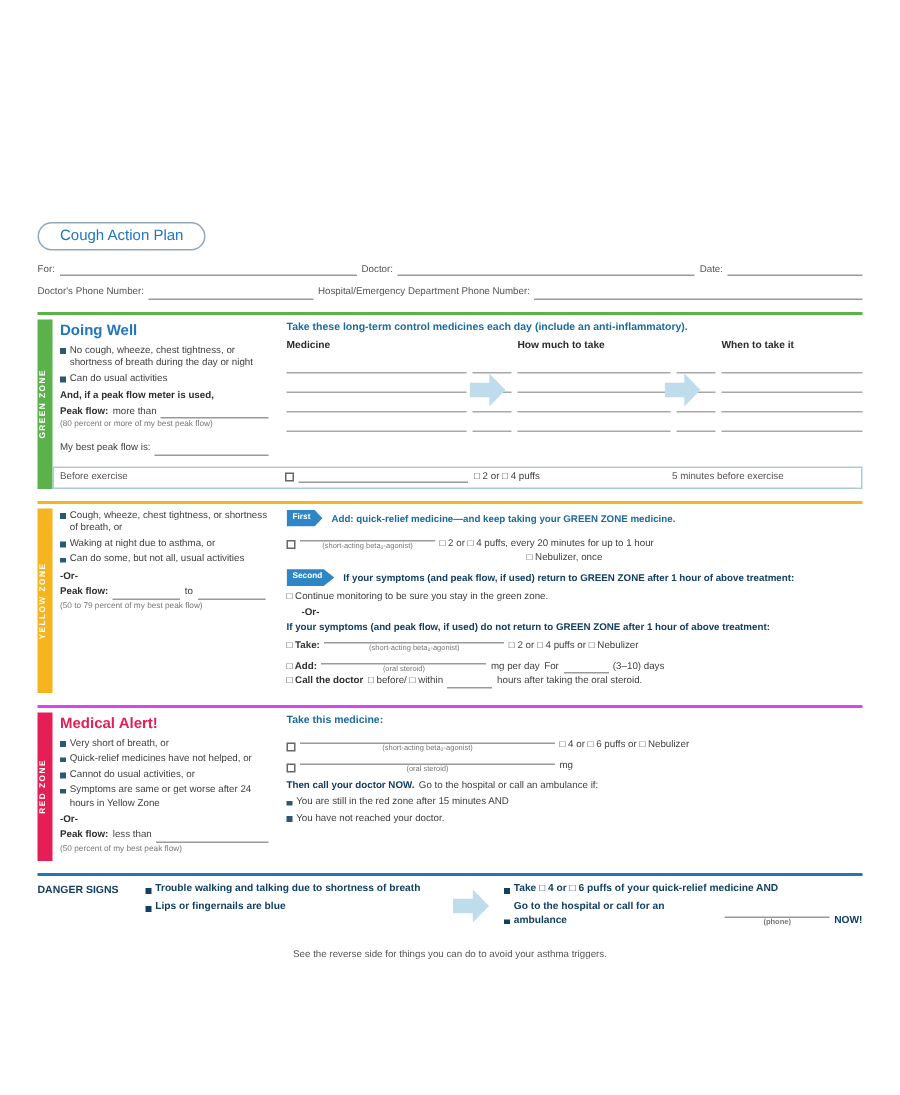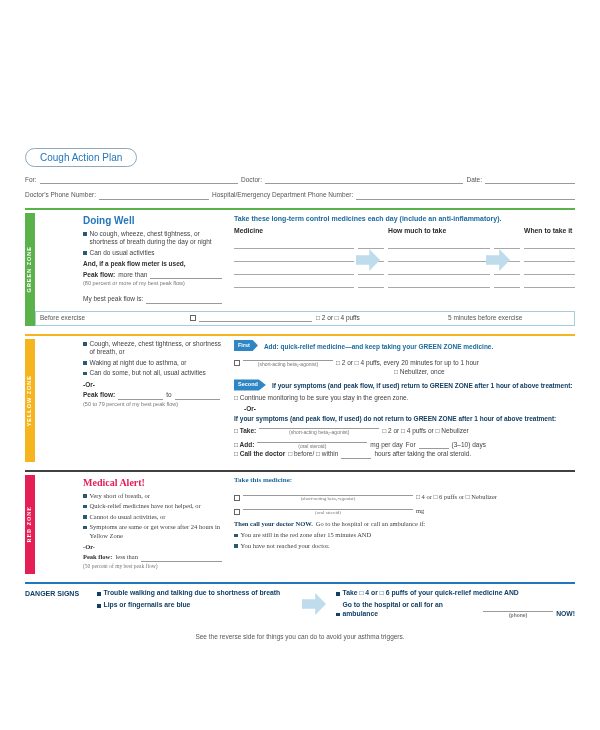--- a/index.html
+++ b/index.html
@@ -15,30 +15,30 @@
   .hrow { display:flex; align-items:flex-end; font-size:6.5px; color:#555; margin-bottom:7px; gap:3px; }
   .lbl { white-space:nowrap; }
   .line { border-bottom:1px solid #9a9a9a; height:7px; display:inline-block; flex:none; }
   .grow { flex:1; }
   .w30{width:30px}.w45{width:45px}.w70{width:70px}.w90{width:90px}.w110{width:110px}
 
   
   .zone { display:flex; margin-top:8px; padding-top:3px; }
   .zone.green { border-top:2px solid #5bb24a; min-height:118px; }
   .zone.yellow { border-top:2px solid #f6b51e; min-height:106px; }
-  .zone.red { border-top:2px solid #404040; min-height:100px;font-family:Liberation Serif, serif; }
+  .zone.red { border-top:2px solid #d946ef; min-height:100px; }
   .zone-bar { width:10px; display:flex; align-items:center; justify-content:center; flex:none; }
   .zone.green .zone-bar { background:#5bb24a; }
   .zone.yellow .zone-bar { background:#f6b51e; }
   .zone.red .zone-bar { background:#e51e56; }
   .zone-bar span { writing-mode:vertical-rl; transform:rotate(180deg); color:#fff;
                    font-weight:bold; font-size:5.5px; letter-spacing:1px; white-space:nowrap; }
 
   .zone-inner { flex:1; display:flex; flex-direction:column; }
-  .zone-cols { display:flex; flex:1;padding-left:43px; }
+  .zone-cols { display:flex; flex:1; }
   .zone-left { width:152px; flex:none; padding:1px 8px 2px 5px; font-size:6.5px; }
   .zone-right { flex:1; padding:1px 0 2px 4px; font-size:6.5px; }
 
   .zone-heading { font-size:10px; font-weight:bold; color:#2277bc; margin-bottom:3px; }
   .zone-heading.red-h { color:#e51e56; }
 
   ul.bullets { list-style:none; margin-bottom:3px; }
   .b { display:flex; gap:3px; margin-bottom:2px; }
   .sq { width:3.5px; height:3.5px; background:#2b5a70; margin-top:2.5px; flex:none; display:inline-block; }
 

